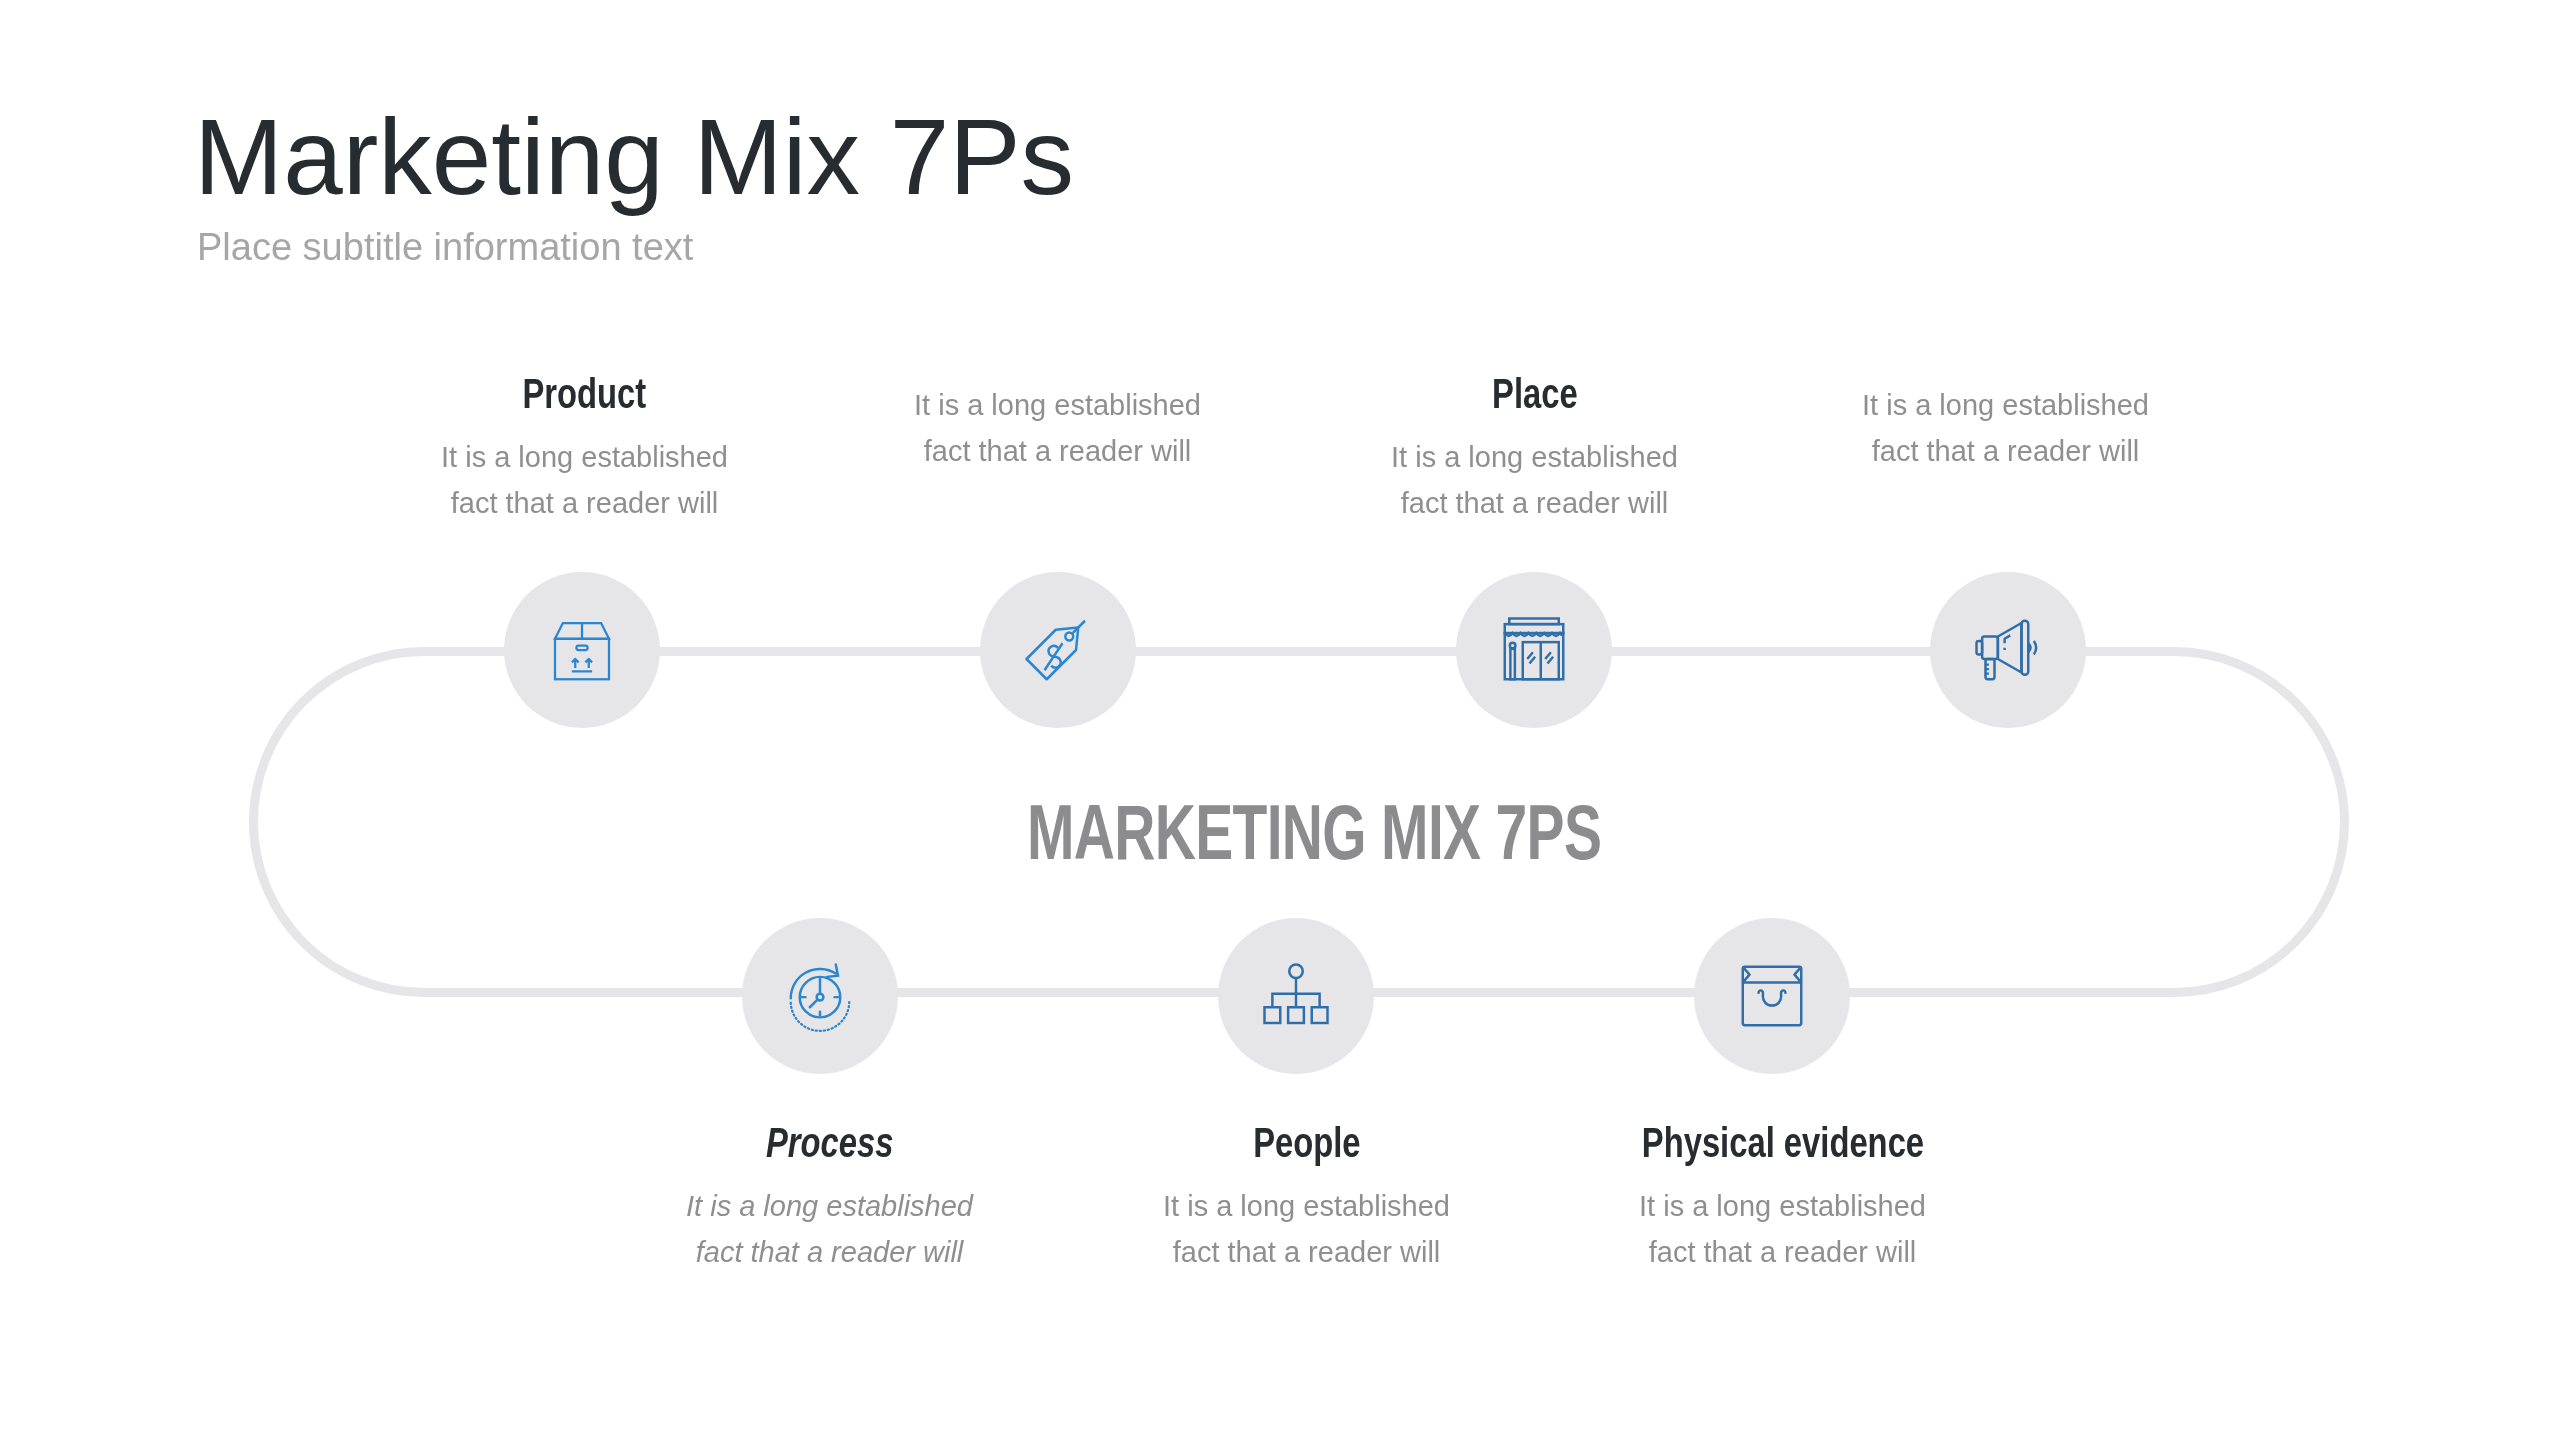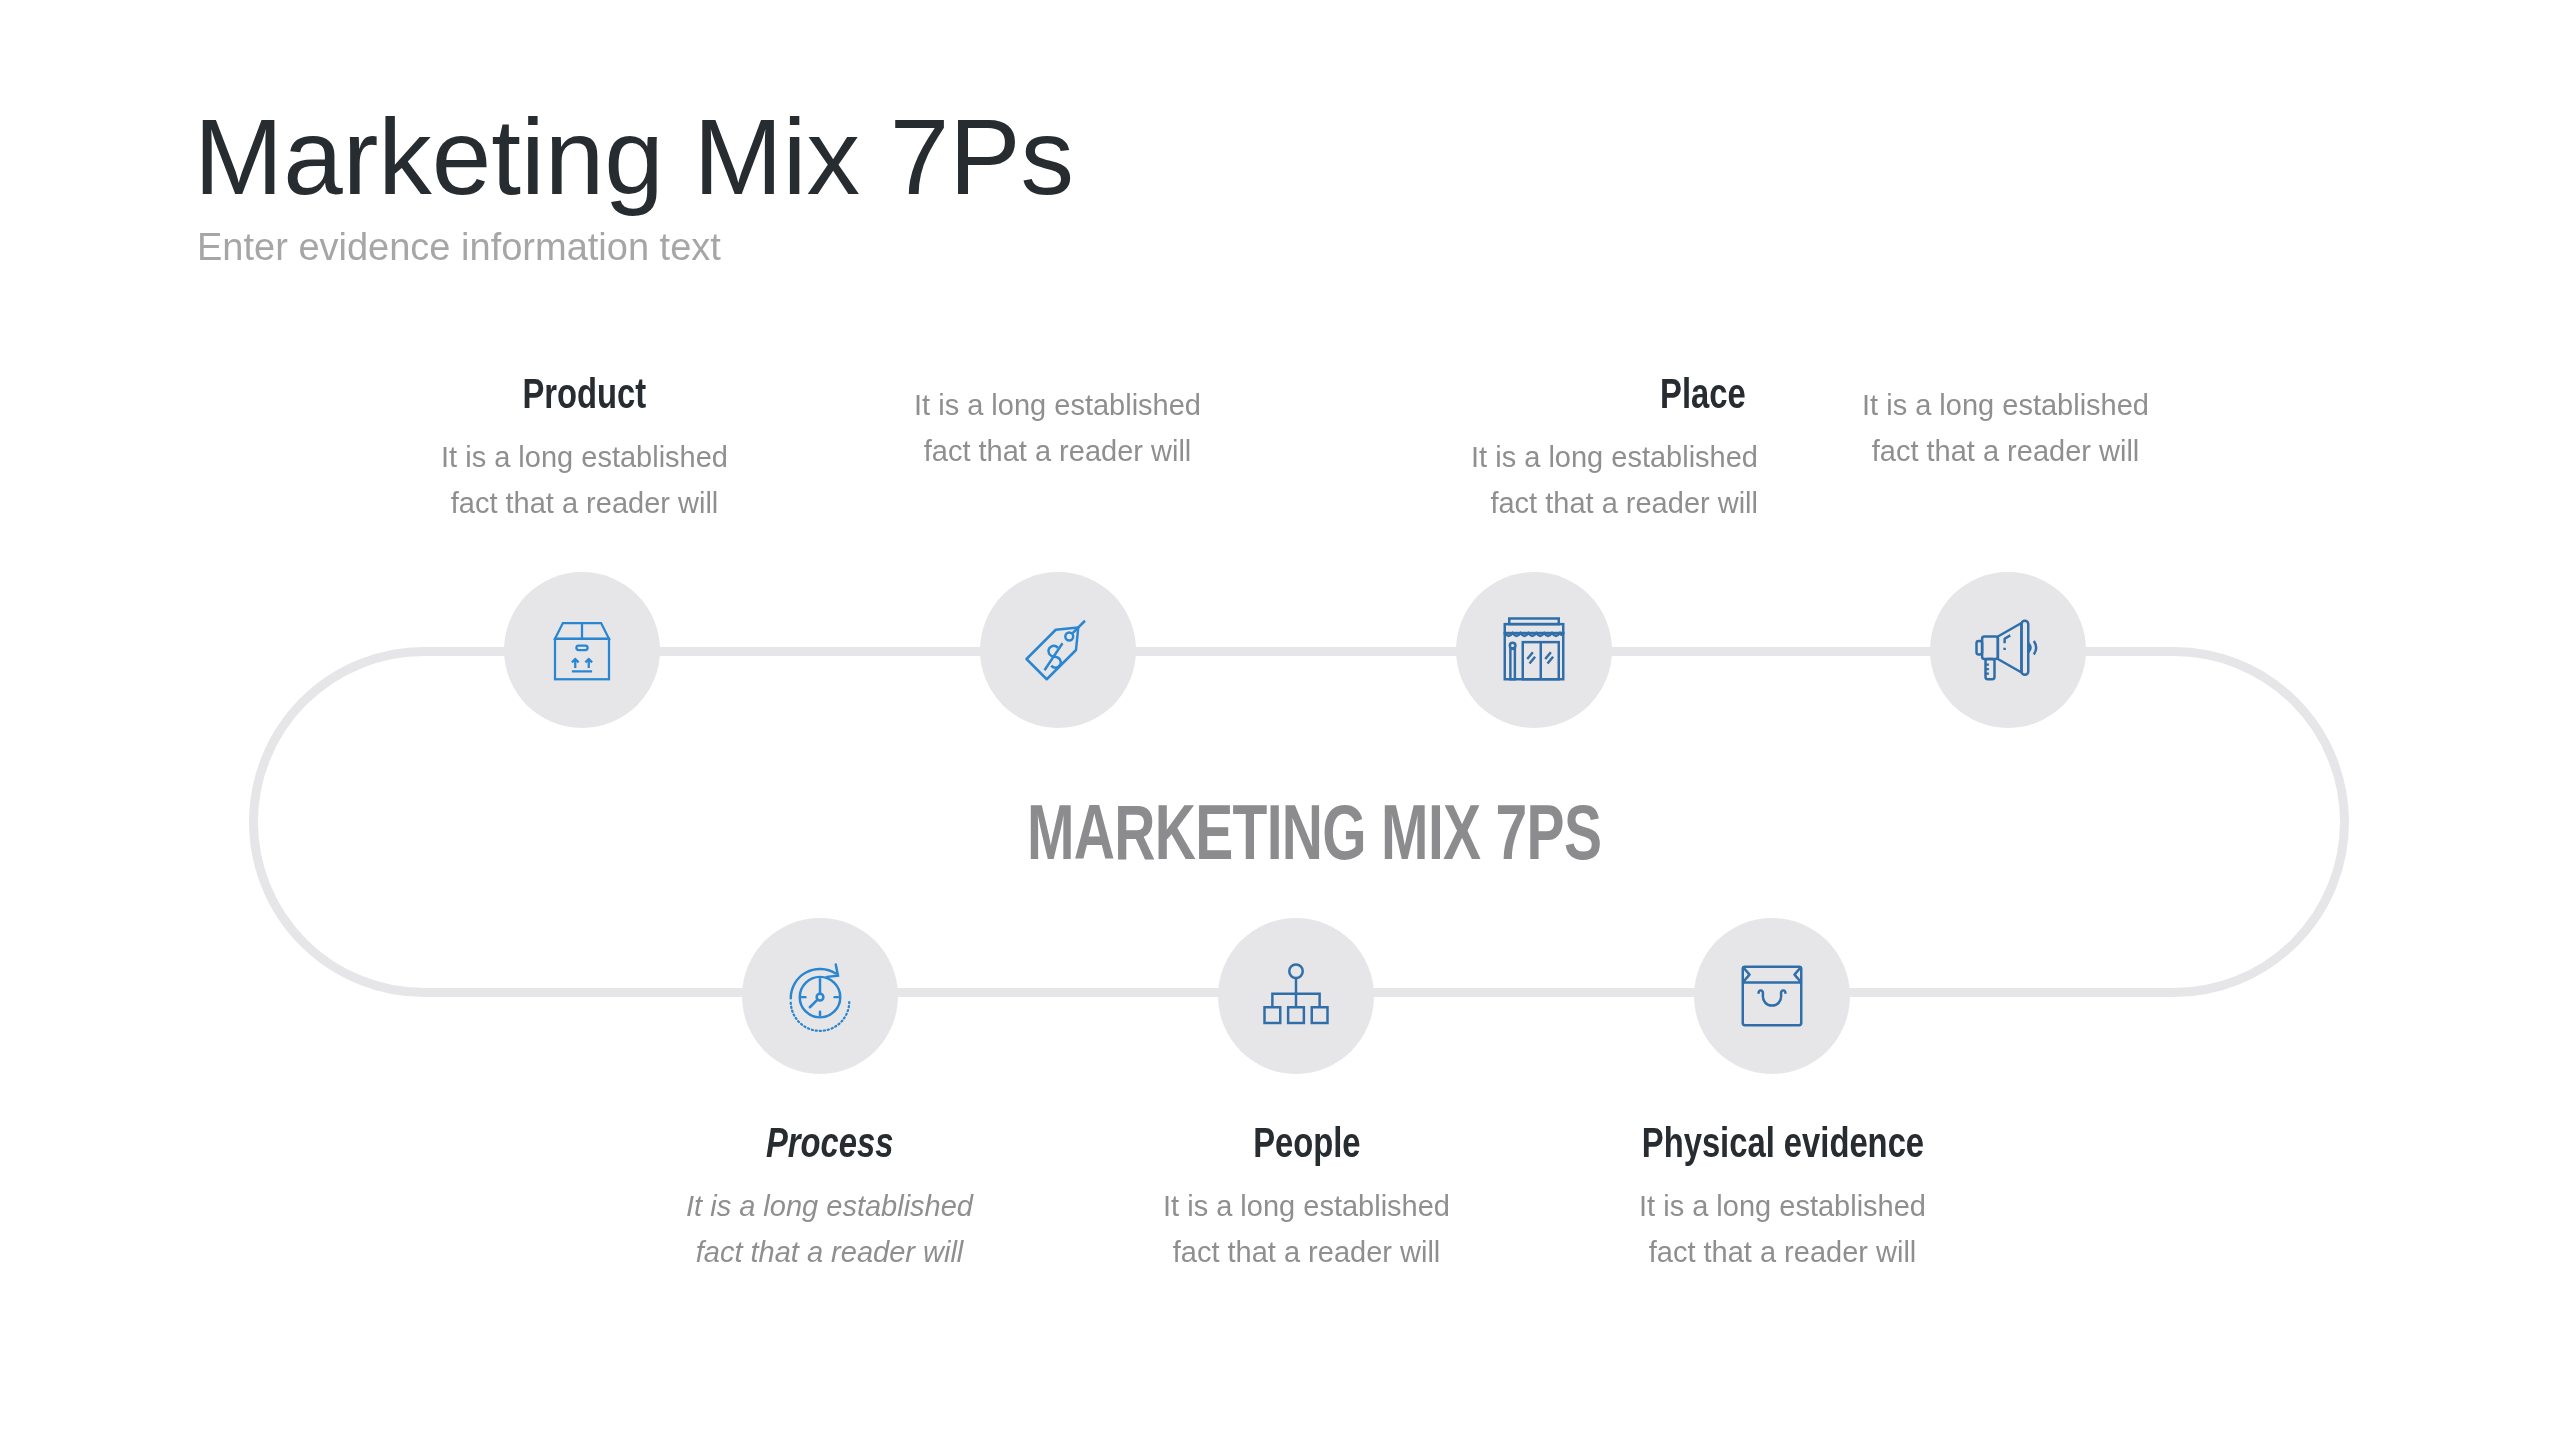--- a/index.html
+++ b/index.html
@@ -107,21 +107,21 @@
       font-size: 29px;
       line-height: 46px;
       color: #8f8f8f;
     }
     .node-body span { display: block; white-space: nowrap; }
   </style>
 </head>
 <body>
 
 <h1 class="slide-title">Marketing Mix 7Ps</h1>
-<p class="slide-subtitle">Enter evidence information text</p>
+<p class="slide-subtitle">Place subtitle information text</p>
 
 <div class="track"></div>
 
 <div class="center-title">
   <span>MARKETING MIX 7PS</span>
 </div>
 
 <div class="node-text" style="left:584px; top:368px;">
   <span class="node-heading"><span>Product</span></span>
   <span class="node-body">
@@ -150,21 +150,21 @@
 <div class="node-circle" style="left:1058px; top:650px;">
   <svg viewBox="0 0 64 64" fill="none" stroke="#2a86d0" stroke-width="2.2" stroke-linejoin="round">
     <path d="M4 40 L30 14 L50 12 L48 32 L22 58 Z"></path>
     <circle cx="42" cy="20" r="3.5"></circle>
     <line x1="45" y1="17" x2="56" y2="6"></line>
     <path d="M32 30 C28 26 22 30 24 35 C26 40 32 36 34 41 C36 46 30 50 26 46"></path>
     <line x1="20" y1="50" x2="36" y2="26"></line>
   </svg>
 </div>
 
-<div class="node-text" style="left:1534px; top:368px;text-align:right;">
+<div class="node-text" style="left:1534px; top:368px;">
   <span class="node-heading"><span>Place</span></span>
   <span class="node-body">
     <span>It is a long established</span>
     <span>fact that a reader will</span>
   </span>
 </div>
 <div class="node-circle" style="left:1534px; top:650px;">
   <svg viewBox="0 0 64 64" fill="none" stroke="#2f6ea8" stroke-width="2.2">
     <rect x="10" y="4" width="44" height="5"></rect>
     <rect x="6" y="9" width="52" height="8"></rect>

